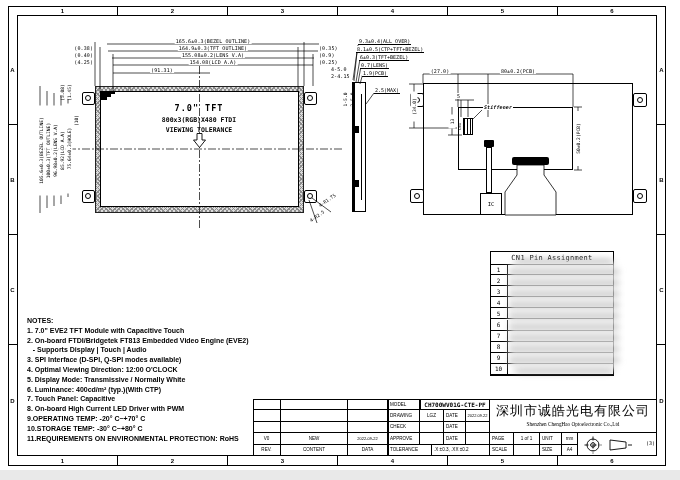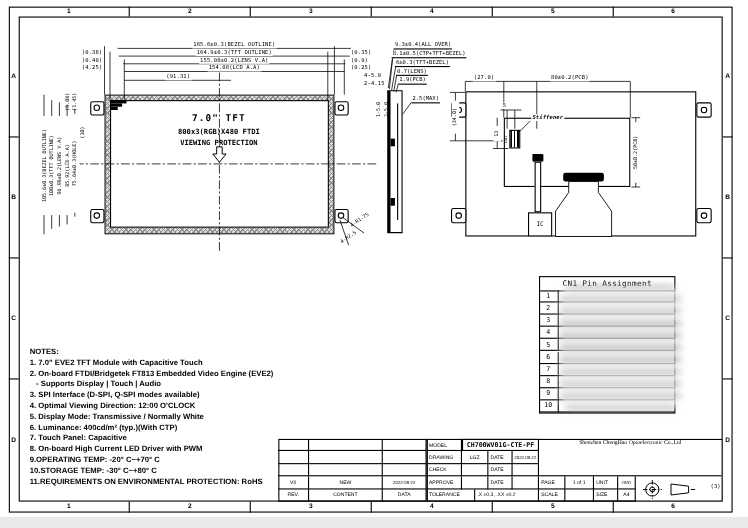--- a/index.html
+++ b/index.html
@@ -122,21 +122,21 @@
   <div class="ear" style="left:304px;top:190px;"></div>
   <div class="hole" style="left:85px;top:95px;"></div>
   <div class="hole" style="left:85px;top:193px;"></div>
   <div class="hole" style="left:307px;top:95px;"></div>
   <div class="hole" style="left:307px;top:193px;"></div>
   <div class="blk" style="left:100px;top:91px;width:15px;height:3px;"></div>
   <div class="blk" style="left:100px;top:94px;width:11px;height:3px;"></div>
   <div class="blk" style="left:100px;top:97px;width:7px;height:3px;"></div>
   <div class="fv-txt" style="left:199px;top:103px;font-size:8.5px;letter-spacing:1px;">7.0" TFT</div>
   <div class="fv-txt" style="left:199px;top:116px;font-size:6.5px;">800x3(RGB)X480 FTDI</div>
-  <div class="fv-txt" style="left:199px;top:126px;font-size:6.5px;">VIEWING PROTECTION</div>
+  <div class="fv-txt" style="left:199px;top:126px;font-size:6.5px;">VIEWING TOLERANCE</div>
 
   <div class="abs" style="left:352px;top:82px;width:14px;height:130px;border:1.5px solid #000;border-left:3.5px solid #000;box-sizing:border-box;background:#fff;"></div>
   <div class="abs" style="left:361px;top:94px;width:1px;height:106px;background:#000;"></div>
   <div class="blk" style="left:355px;top:126px;width:4px;height:7px;"></div>
   <div class="blk" style="left:355px;top:180px;width:4px;height:7px;"></div>
 
   <div class="abs" style="left:423px;top:83px;width:210px;height:132px;border:1px solid #000;box-sizing:border-box;background:#fff;"></div>
   <div class="ear" style="left:410px;top:93px;width:14px;height:14px;"></div>
   <div class="ear" style="left:410px;top:189px;width:14px;height:14px;"></div>
   <div class="ear" style="left:633px;top:93px;width:14px;height:14px;"></div>
@@ -291,20 +291,21 @@
   <div class="cell" style="left:444px;top:421.8px;width:22px;height:11.4px;">DATE</div>
   <div class="cell" style="left:466px;top:421.8px;width:24px;height:11.4px;"></div>
   <div class="cell" style="left:388px;top:433.2px;width:32px;height:11.4px;">APPROVE</div>
   <div class="cell" style="left:420px;top:433.2px;width:24px;height:11.4px;"></div>
   <div class="cell" style="left:444px;top:433.2px;width:22px;height:11.4px;">DATE</div>
   <div class="cell" style="left:466px;top:433.2px;width:24px;height:11.4px;"></div>
   <div class="cell" style="left:388px;top:444.6px;width:44px;height:11.4px;">TOLERANCE</div>
   <div class="cell" style="left:432px;top:444.6px;width:58px;height:11.4px;">.X ±0.3, .XX ±0.2</div>
 
   <div class="abs" style="left:490px;top:399px;width:166px;height:34.2px;border-bottom:1px solid #000;box-sizing:border-box;text-align:center;">
+    <div style="font:13px 'Liberation Serif',serif;letter-spacing:1px;margin-top:3px;">深圳市诚皓光电有限公司</div>
     <div style="font:5.2px 'Liberation Serif',serif;margin-top:1px;">Shenzhen ChengHao Optoelectronic Co.,Ltd</div>
   </div>
   <div class="cell" style="left:490px;top:433.2px;width:24px;height:11.4px;">PAGE</div>
   <div class="cell center" style="left:514px;top:433.2px;width:26px;height:11.4px;">1 of 1</div>
   <div class="cell" style="left:540px;top:433.2px;width:22px;height:11.4px;">UNIT</div>
   <div class="cell center" style="left:562px;top:433.2px;width:16px;height:11.4px;">mm</div>
   <div class="cell" style="left:490px;top:444.6px;width:24px;height:11.4px;">SCALE</div>
   <div class="cell" style="left:514px;top:444.6px;width:26px;height:11.4px;"></div>
   <div class="cell" style="left:540px;top:444.6px;width:22px;height:11.4px;">SIZE</div>
   <div class="cell center" style="left:562px;top:444.6px;width:16px;height:11.4px;">A4</div>

